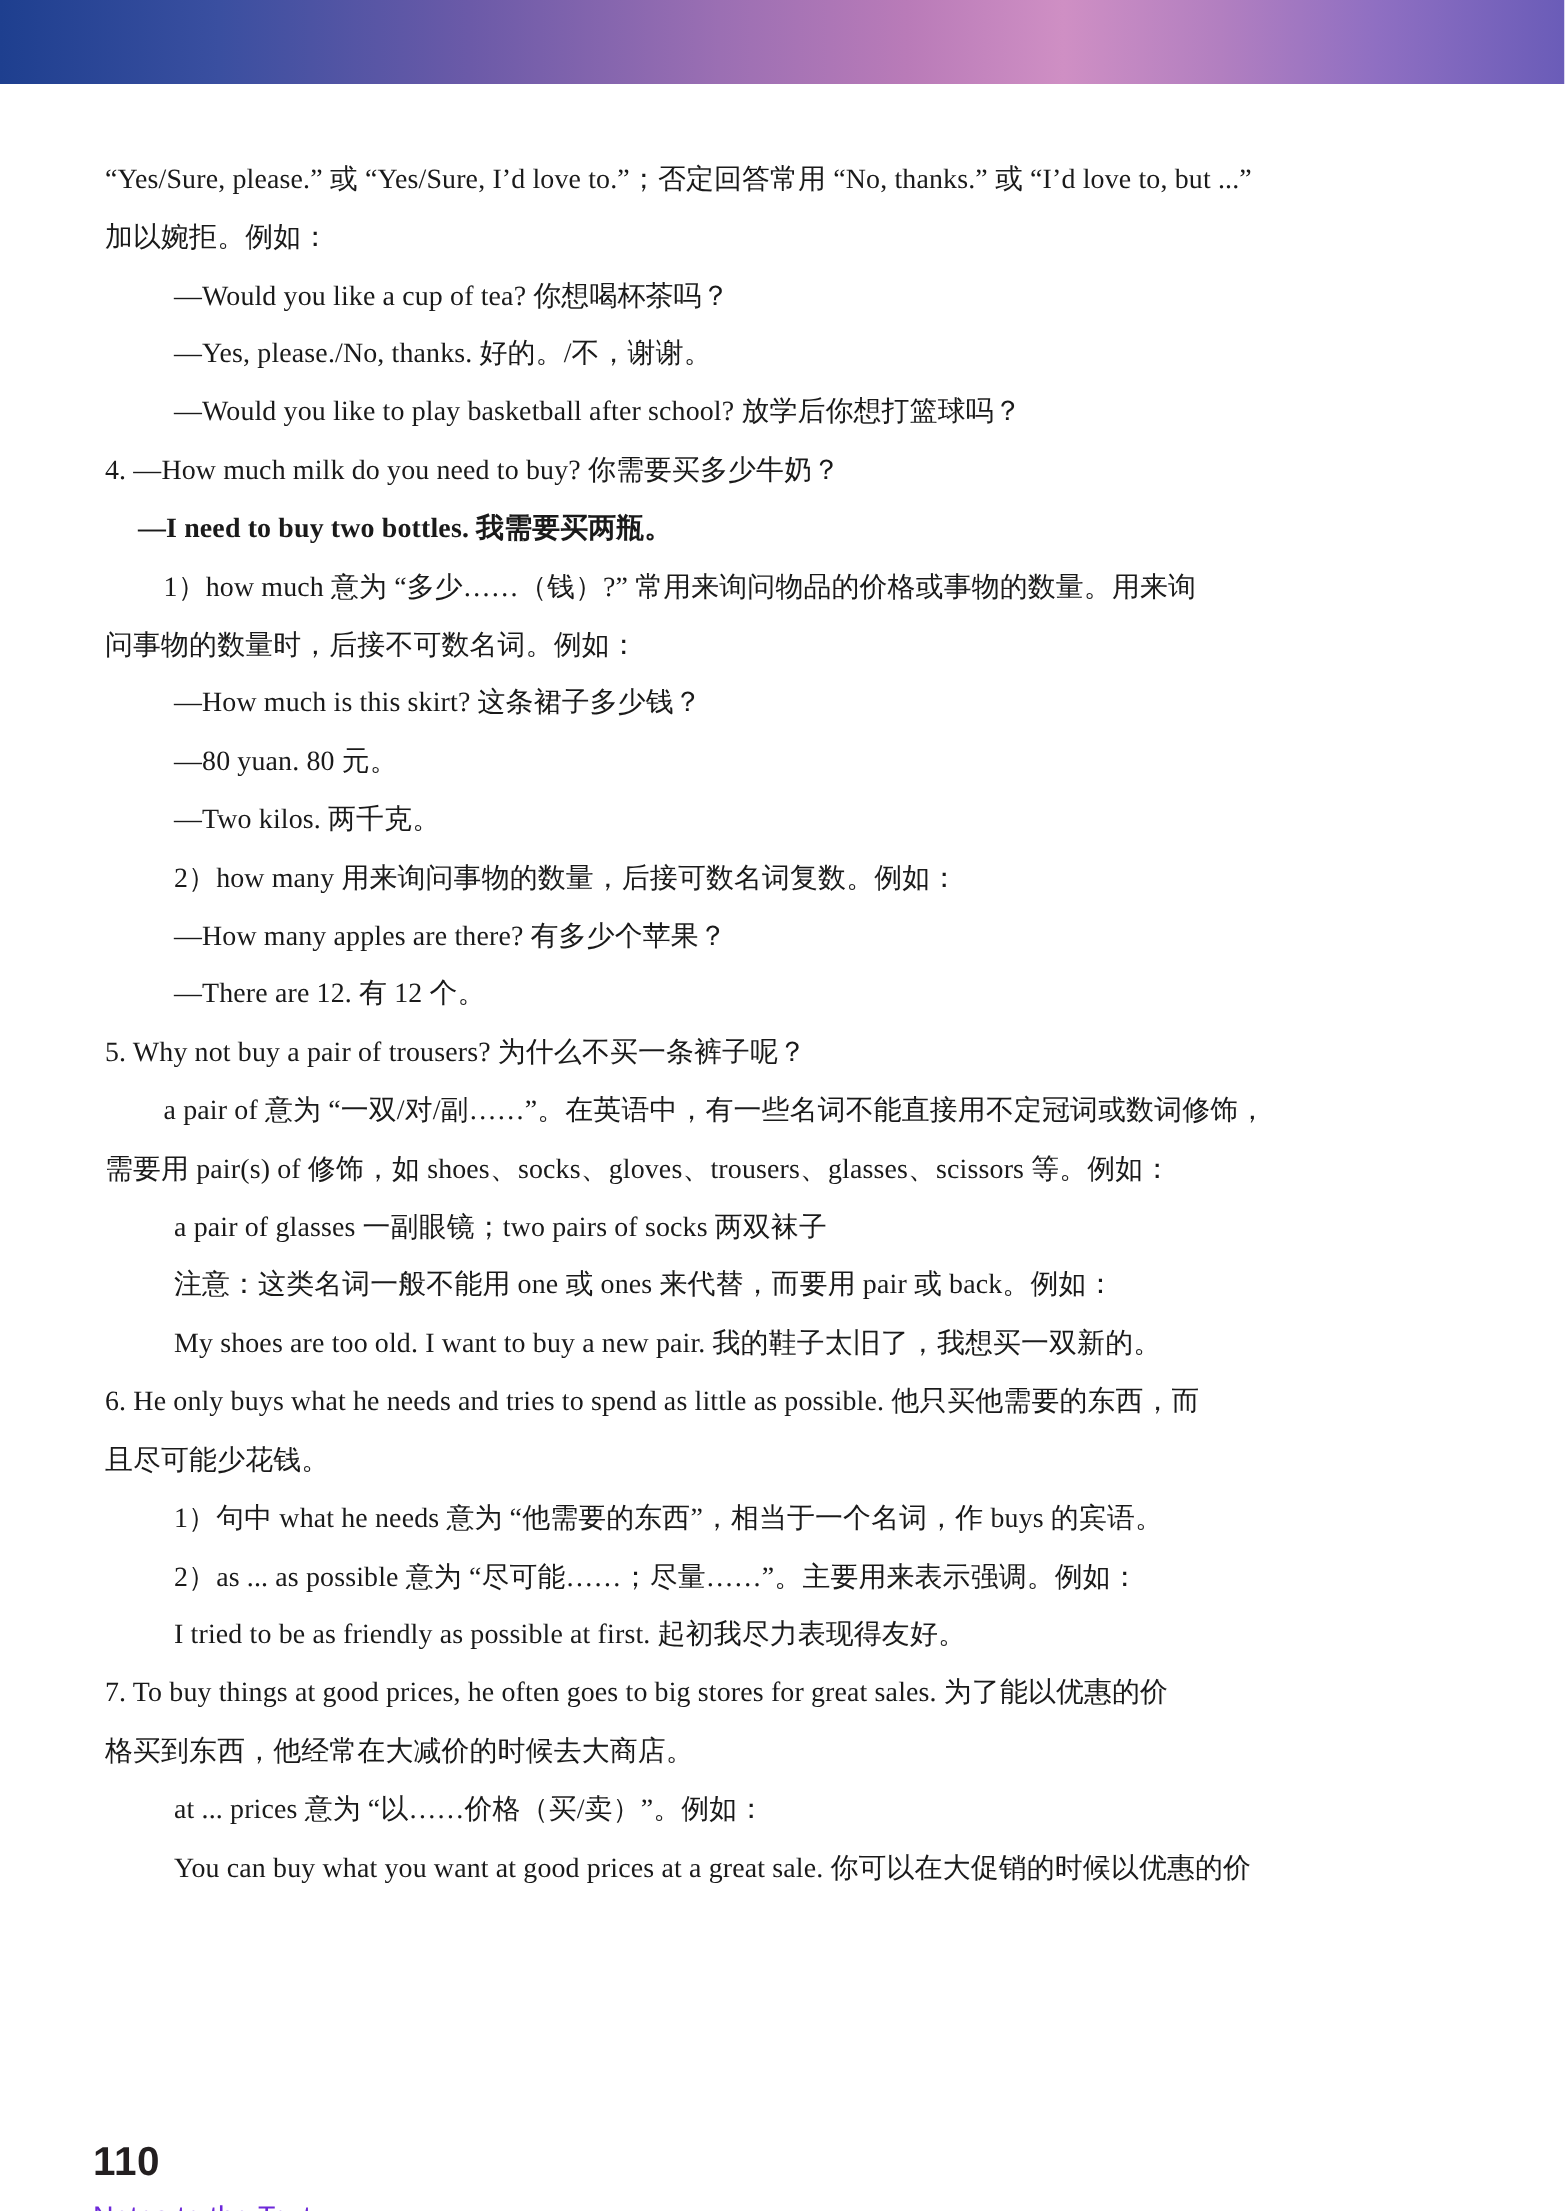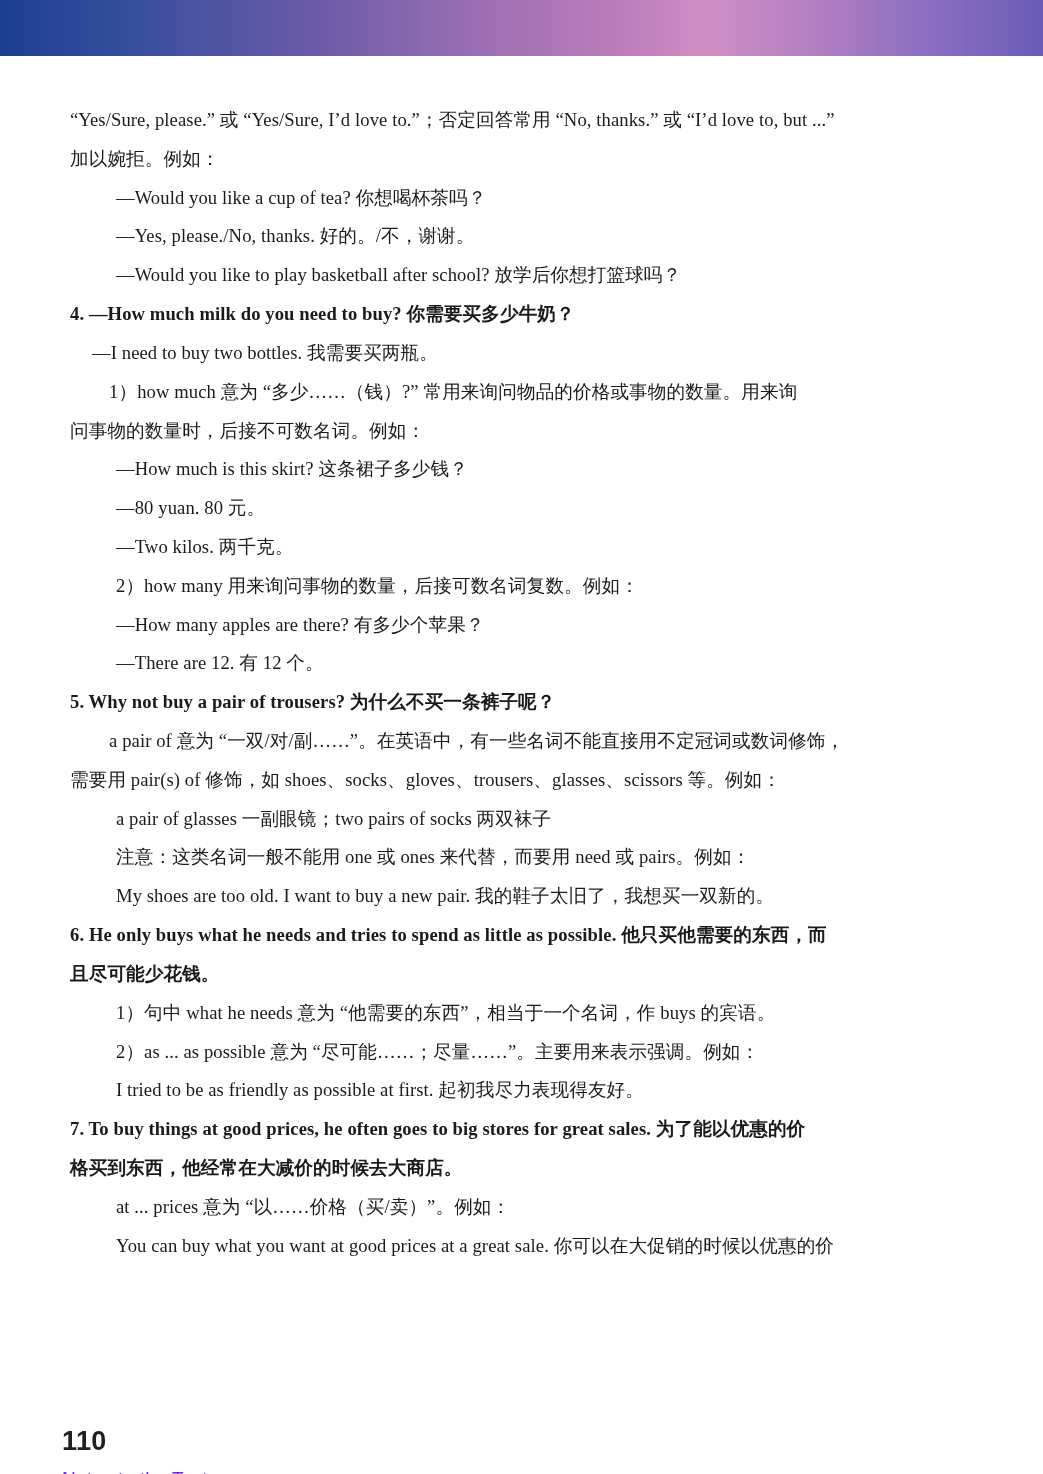--- a/index.html
+++ b/index.html
@@ -45,26 +45,26 @@
     text-justify: inter-character;
   }
   .flush {
     text-indent: 0;
   }
   .ind1 {
     text-indent: 0;
     padding-left: 46px;
   }
   .numhead {
-    font-weight: bold;
+    font-weight: normal;
     text-indent: 0;
     margin-top: 2px;
   }
   .numhead-cont {
-    font-weight: normal;
+    font-weight: bold;
     text-indent: 0;
     padding-left: 22px;
   }
   .para-indent {
     text-indent: 2.1em;
   }
   .footer {
     position: absolute;
     left: 62px;
     bottom: 34px;
@@ -109,21 +109,21 @@
     <p class="ind1">—80 yuan. 80 元。</p>
     <p class="ind1">—Two kilos. 两千克。</p>
     <p class="ind1">2）how many 用来询问事物的数量，后接可数名词复数。例如：</p>
     <p class="ind1">—How many apples are there? 有多少个苹果？</p>
     <p class="ind1">—There are 12. 有 12 个。</p>
 
     <p class="numhead">5. Why not buy a pair of trousers? 为什么不买一条裤子呢？</p>
     <p class="para-indent">a pair of 意为 “一双/对/副……”。在英语中，有一些名词不能直接用不定冠词或数词修饰，</p>
     <p class="flush">需要用 pair(s) of 修饰，如 shoes、socks、gloves、trousers、glasses、scissors 等。例如：</p>
     <p class="ind1">a pair of glasses 一副眼镜；two pairs of socks 两双袜子</p>
-    <p class="ind1">注意：这类名词一般不能用 one 或 ones 来代替，而要用 need 或 pairs。例如：</p>
+    <p class="ind1">注意：这类名词一般不能用 one 或 ones 来代替，而要用 pair 或 back。例如：</p>
     <p class="ind1">My shoes are too old. I want to buy a new pair. 我的鞋子太旧了，我想买一双新的。</p>
 
     <p class="numhead">6. He only buys what he needs and tries to spend as little as possible. 他只买他需要的东西，而</p>
     <p class="numhead">且尽可能少花钱。</p>
     <p class="ind1">1）句中 what he needs 意为 “他需要的东西”，相当于一个名词，作 buys 的宾语。</p>
     <p class="ind1">2）as ... as possible 意为 “尽可能……；尽量……”。主要用来表示强调。例如：</p>
     <p class="ind1">I tried to be as friendly as possible at first. 起初我尽力表现得友好。</p>
 
     <p class="numhead">7. To buy things at good prices, he often goes to big stores for great sales. 为了能以优惠的价</p>
     <p class="numhead">格买到东西，他经常在大减价的时候去大商店。</p>

